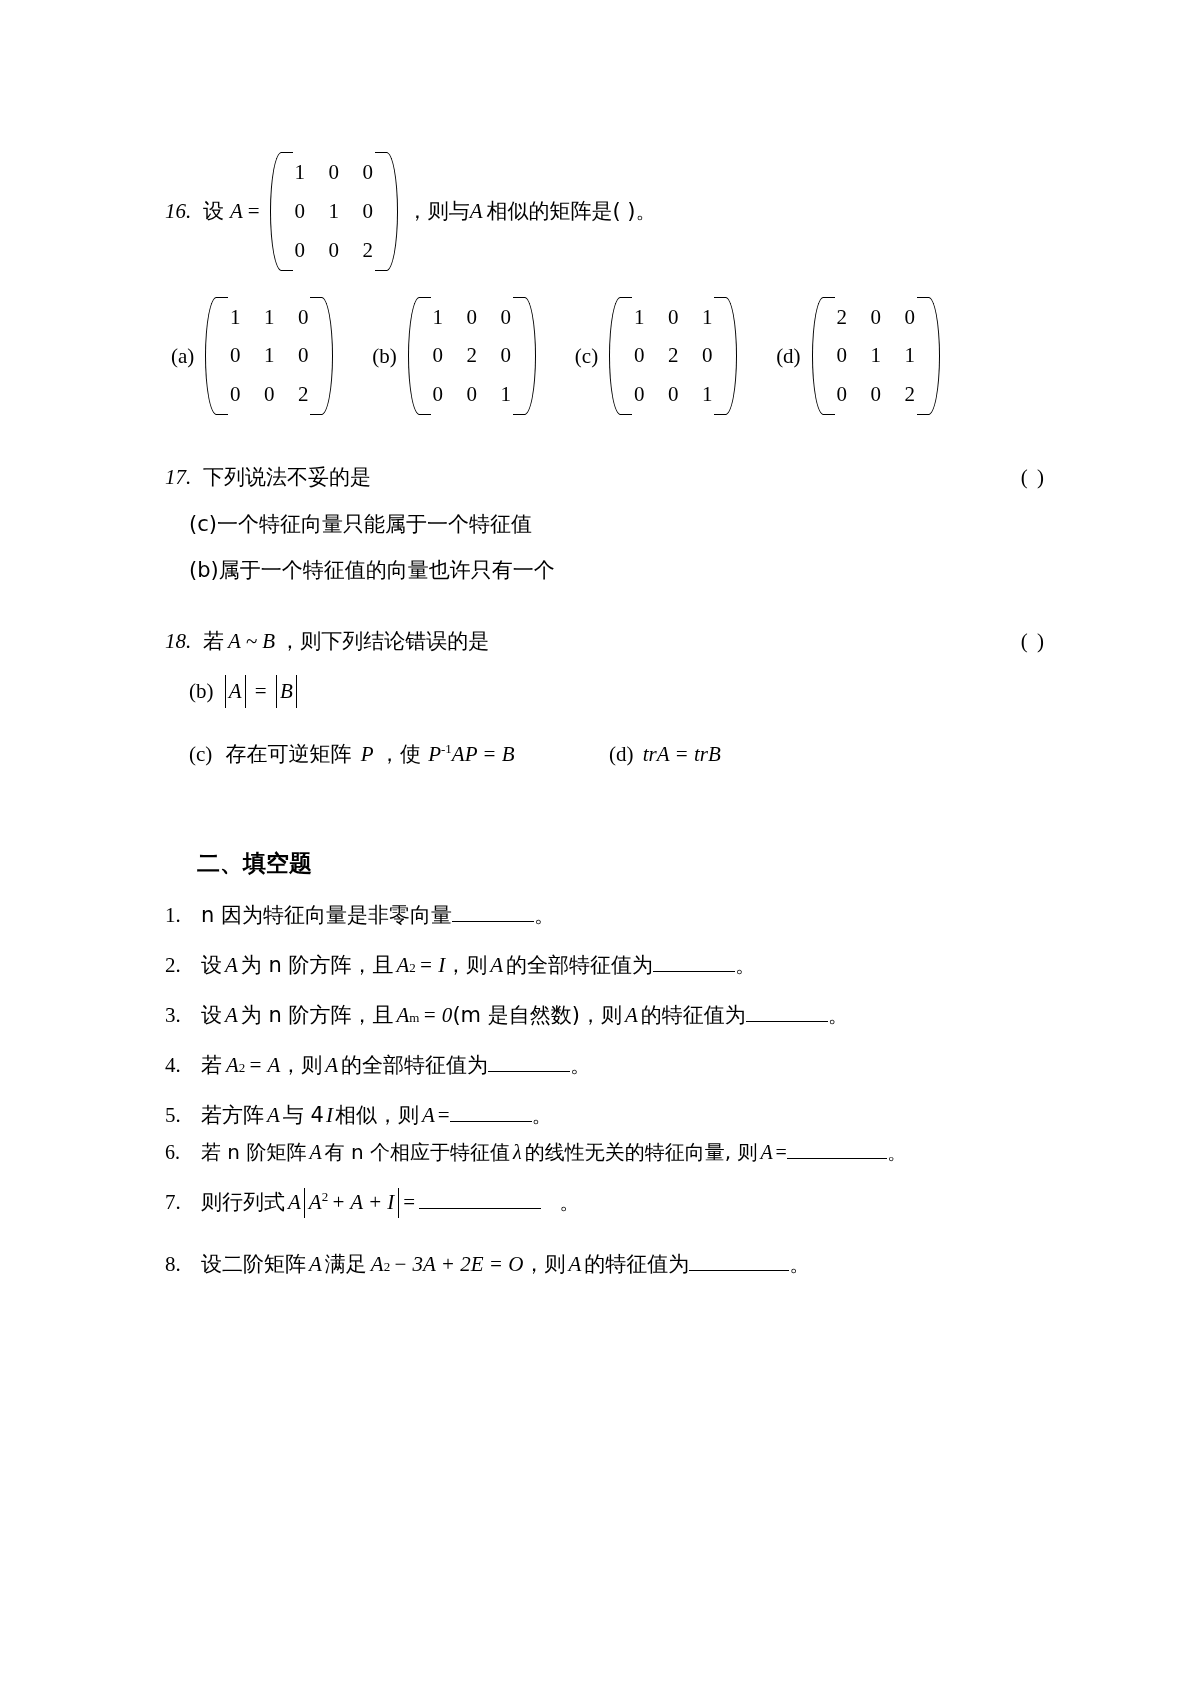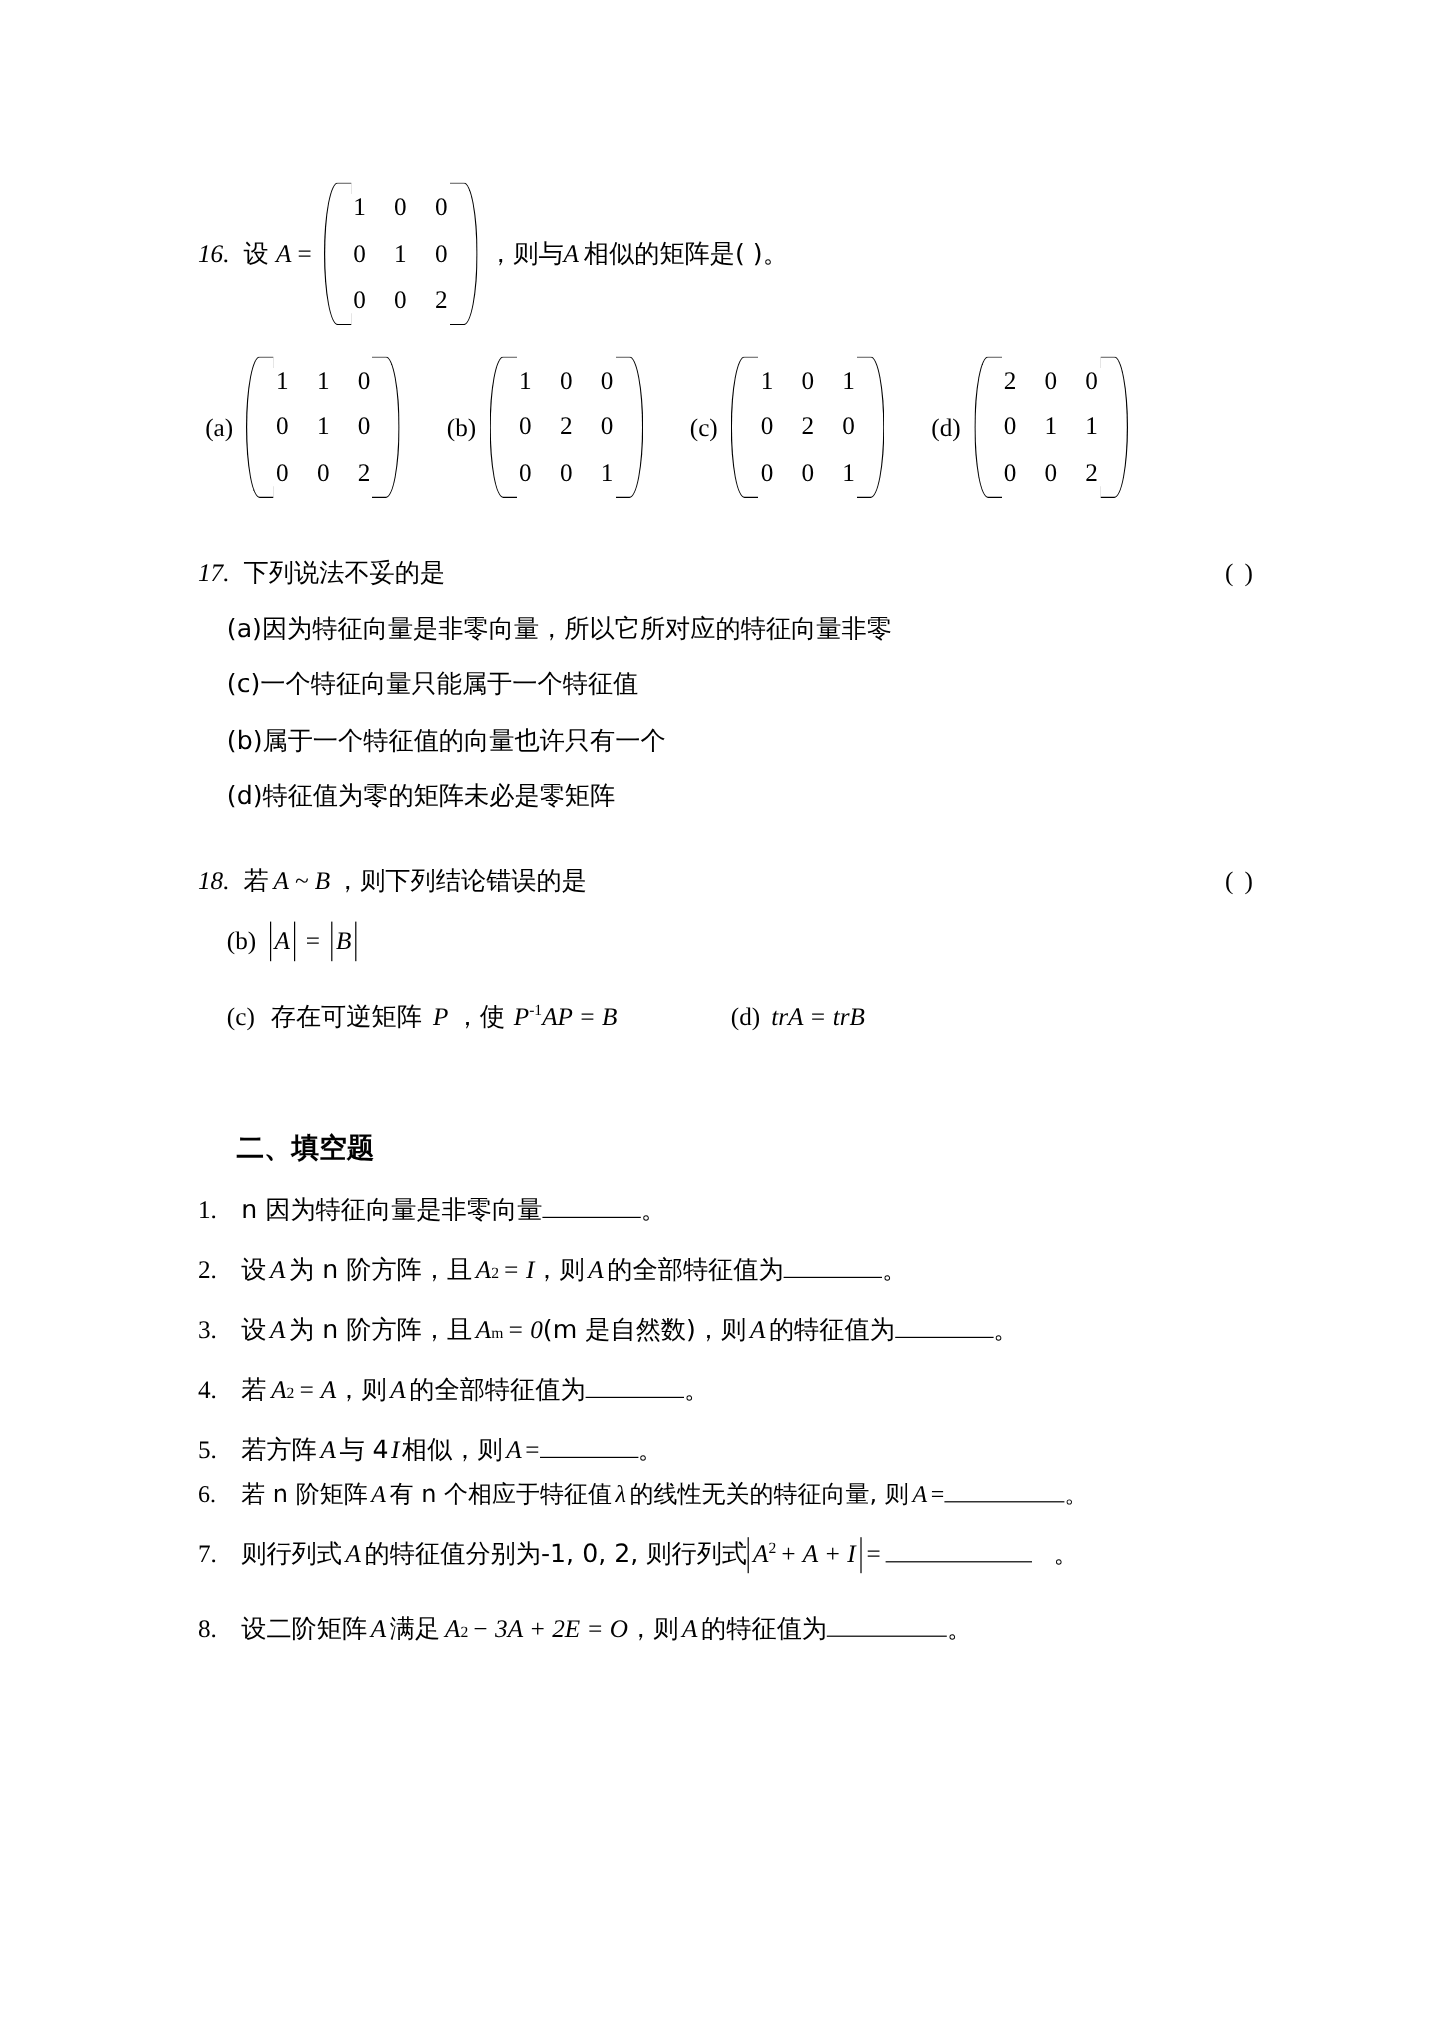--- a/index.html
+++ b/index.html
@@ -308,24 +308,22 @@
       </span>
     </div>
   </div>
 
   <div class="q" id="q17">
     <div class="q-head">
       <span class="qnum">17.</span>
       <span class="cjk">下列说法不妥的是</span>
       <span class="blanks">(        )</span>
     </div>
-    <div class="sub cjk">(a)因为特征向量是非零向量，所以它所对应的特征向量非零</div>
     <div class="sub cjk">(c)一个特征向量只能属于一个特征值</div>
     <div class="sub cjk">(b)属于一个特征值的向量也许只有一个</div>
-    <div class="sub cjk">(d)特征值为零的矩阵未必是零矩阵</div>
   </div>
 
   <div class="q" id="q18">
     <div class="q-head">
       <span class="qnum">18.</span>
       <span class="cjk">若</span>
       <span class="it" style="margin:0 4px">A ~ B</span>
       <span class="cjk">，则下列结论错误的是</span>
       <span class="blanks">(        )</span>
     </div>
@@ -429,21 +427,20 @@
     <span class="it" style="margin:0 3px">A</span>
     <span>=</span>
     <span class="blank b-md"></span>
     <span class="cjk">。</span>
   </div>
 
   <div class="fq" style="margin-top:22px">
     <span class="n">7.</span>
     <span class="cjk">则行列式</span>
     <span class="it" style="margin:0 3px">A</span>
-    <span class="cjk">的特征值分别为-1, 0, 2, 则行列式</span>
     <span class="absbig"><span class="it">A</span><sup>2</sup><span class="it" style="margin-left:3px">+ A + I</span></span>
     <span style="margin:0 4px">=</span>
     <span class="blank b-lg"></span>
     <span class="cjk" style="margin-left:18px">。</span>
   </div>
 
   <div class="fq" style="margin-top:32px">
     <span class="n">8.</span>
     <span class="cjk">设二阶矩阵</span>
     <span class="it" style="margin:0 3px">A</span>

